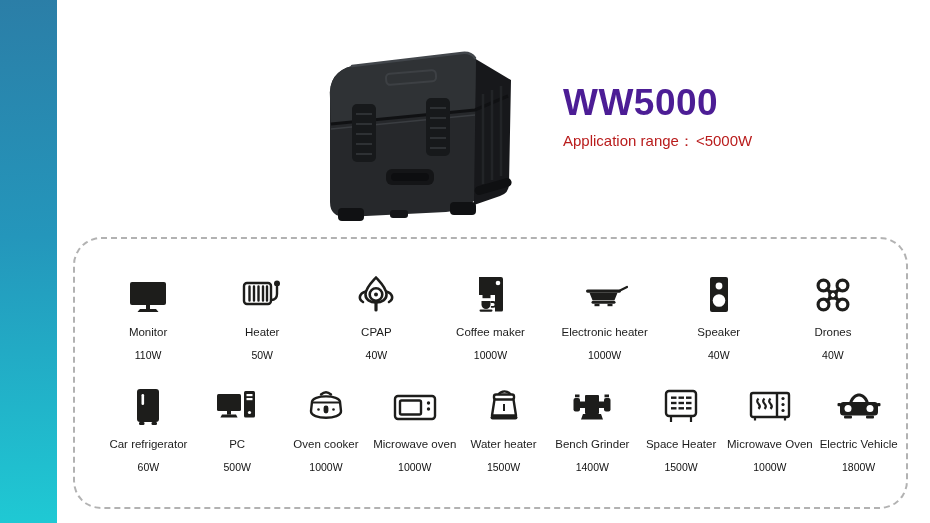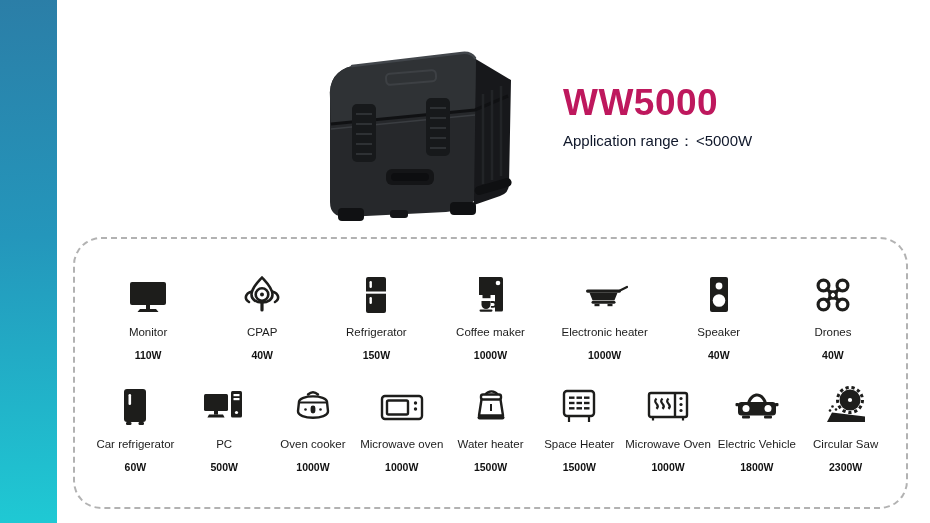--- a/index.html
+++ b/index.html
@@ -7,34 +7,34 @@
     width:930px;height:523px;position:relative;background:#ffffff;
     font-family:"Liberation Sans","DejaVu Sans",sans-serif;overflow:hidden;
   }
   .accent-bar{
     position:absolute;left:0;top:0;width:57px;height:523px;
     background:linear-gradient(178deg,#2b7ea7 0%,#2496bb 45%,#1fc9d4 100%);
   }
   .product-case{position:absolute;left:278px;top:34px;width:252px;height:192px;}
   .product-case svg{display:block;}
   .header{position:absolute;left:563px;top:84px;}
-  .model{font-size:37px;font-weight:bold;color:#be185d;letter-spacing:.5px;line-height:1.05;}
-  .apprange{margin-top:9px;font-size:15px;color:#0f172a;}
+  .model{font-size:37px;font-weight:bold;color:#4c1d95;letter-spacing:.5px;line-height:1.05;}
+  .apprange{margin-top:9px;font-size:15px;color:#b91c1c;}
   .apprange .val{margin-left:2px;}
   .panel{
     position:absolute;left:73px;top:237px;width:835px;height:272px;box-sizing:border-box;
     border:2px dashed #b2b2b2;border-radius:28px;padding:24px 16px 0 16px;
   }
   .row{display:flex;width:100%;}
-  .row2{margin-top:14px;}
+  .row2{margin-top:14px;margin-left:13px;}
   .item{flex:1;display:flex;flex-direction:column;align-items:center;min-width:0;}
   .icn{height:54px;display:flex;align-items:flex-end;justify-content:center;margin-bottom:9px;}
   .icn svg{display:block;}
   .lbl{font-size:11.5px;color:#1c1c1c;white-space:nowrap;line-height:13px;}
-  .wtt{font-size:10.5px;font-weight:bold;color:#111;margin-top:10px;white-space:nowrap;}
+  .wtt{font-size:10.5px;font-weight:normal;color:#111;margin-top:10px;white-space:nowrap;}
 </style>
 </head>
 <body>
 
 <div class="page">
 
   <div class="accent-bar"></div>
 
   <div class="product-case">
     <svg width="252" height="192" viewBox="0 0 252 192">
@@ -93,52 +93,52 @@
             <rect x="4" y="9" width="36" height="23" rx="2"></rect>
             <rect x="20" y="32" width="4" height="4"></rect>
             <path d="M14 36 h16 l2.5 3 h-21 z"></path>
           </g>
             </svg>
         </div>
         <div class="lbl">Monitor</div>
         <div class="wtt">110W</div>
       </div>
 
+      <div class="item">
+        <div class="icn">
+          <svg width="44" height="44" viewBox="0 0 44 44">
+              <g fill="none" stroke="#1d1d1b" stroke-width="2.4" stroke-linecap="round">
+            <rect x="4" y="10" width="27" height="21" rx="3"></rect>
+            <path d="M9.5 13.5 v14 M14 13.5 v14 M18.5 13.5 v14 M23 13.5 v14 M27 13.5 v14"></path>
+            <path d="M31 27 c4 0 6 -2.5 6 -6 v-7"></path>
+            <circle cx="37" cy="10.5" r="3" fill="#1d1d1b" stroke="none"></circle>
+          </g>
+            </svg>
+        </div>
+        <div class="lbl">Heater</div>
+        <div class="wtt">50W</div>
+      </div>
 
       <div class="item">
         <div class="icn">
           <svg width="44" height="44" viewBox="0 0 44 44">
               <g fill="none" stroke="#1d1d1b" stroke-width="2.6" stroke-linecap="round" stroke-linejoin="round">
             <path d="M22 4.5 C18 9 11.5 15 11.5 21.5 c0 5 4.5 8 10.5 8 s10.5 -3 10.5 -8 C32.5 15 26 9 22 4.5 z"></path>
             <circle cx="22" cy="21.5" r="6.3"></circle>
             <circle cx="22" cy="21.5" r="2" fill="#1d1d1b" stroke="none"></circle>
             <path d="M22 28.5 v8.5" stroke-width="3.2"></path>
             <path d="M11.8 18.5 C5 20.5 4 26 9 29"></path>
             <path d="M32.2 18.5 C39 20.5 40 26 35 29"></path>
           </g>
             </svg>
         </div>
         <div class="lbl">CPAP</div>
         <div class="wtt">40W</div>
       </div>
 
-      <div class="item">
-        <div class="icn">
-          <svg width="44" height="44" viewBox="0 0 44 44">
-              <g fill="#1d1d1b">
-            <rect x="12" y="4" width="20" height="36" rx="2"></rect>
-            <rect x="12" y="18.5" width="20" height="2.2" fill="#fff"></rect>
-            <rect x="15.5" y="8" width="2.4" height="7" rx="1.2" fill="#fff"></rect>
-            <rect x="15.5" y="24" width="2.4" height="7" rx="1.2" fill="#fff"></rect>
-          </g>
-            </svg>
-        </div>
-        <div class="lbl">Refrigerator</div>
-        <div class="wtt">150W</div>
-      </div>
 
 
       <div class="item">
         <div class="icn">
           <svg width="44" height="44" viewBox="0 0 44 44">
               <g fill="#1d1d1b">
             <path d="M11 4 h22 a2 2 0 0 1 2 2 v31 a1.5 1.5 0 0 1 -1.5 1.5 H27 V22 H11 Z"></path>
             <circle cx="30" cy="10" r="2.3" fill="#fff"></circle>
             <rect x="14.5" y="22" width="8" height="3.2"></rect>
             <path d="M13.5 28 h9 v3.5 a4.5 4.5 0 0 1 -9 0 z"></path>
@@ -277,20 +277,38 @@
             <path d="M22 19 v7" stroke-width="2"></path>
             <rect x="8.5" y="30.5" width="27" height="4" rx="2" fill="#1d1d1b" stroke="none"></rect>
           </g>
             </svg>
         </div>
         <div class="lbl">Water heater</div>
         <div class="wtt">1500W</div>
       </div>
 
 
+      <div class="item">
+        <div class="icn">
+          <svg width="46" height="44" viewBox="0 0 46 44">
+              <g fill="#1d1d1b">
+            <rect x="6" y="9.5" width="4.5" height="2.8"></rect>
+            <rect x="35.5" y="9.5" width="4.5" height="2.8"></rect>
+            <rect x="16" y="10" width="14" height="19" rx="1"></rect>
+            <rect x="4.5" y="13" width="6.5" height="13.5" rx="2"></rect>
+            <rect x="35" y="13" width="6.5" height="13.5" rx="2"></rect>
+            <rect x="11" y="16.5" width="5" height="6.5"></rect>
+            <rect x="30" y="16.5" width="5" height="6.5"></rect>
+            <path d="M14 29 h18 l2 5.5 H12 z"></path>
+          </g>
+            </svg>
+        </div>
+        <div class="lbl">Bench Grinder</div>
+        <div class="wtt">1400W</div>
+      </div>
 
       <div class="item">
         <div class="icn">
           <svg width="44" height="44" viewBox="0 0 44 44">
               <g fill="none" stroke="#1d1d1b" stroke-width="2.4">
             <rect x="7" y="6" width="30" height="25" rx="3"></rect>
             <g fill="#1d1d1b" stroke="none">
               <rect x="12" y="11.5" width="5.5" height="2.4"></rect>
                   <rect x="19.5" y="11.5" width="5.5" height="2.4"></rect>
                   <rect x="27" y="11.5" width="5.5" height="2.4"></rect>
@@ -342,33 +360,16 @@
             <circle cx="34" cy="23.5" r="3.5" fill="#fff"></circle>
             <rect x="8" y="30.5" width="8" height="3" rx="1"></rect>
             <rect x="30" y="30.5" width="8" height="3" rx="1"></rect>
           </g>
             </svg>
         </div>
         <div class="lbl">Electric Vehicle</div>
         <div class="wtt">1800W</div>
       </div>
 
-      <div class="item">
-        <div class="icn">
-          <svg width="46" height="44" viewBox="0 0 46 44">
-              <g fill="#1d1d1b">
-            <circle cx="27" cy="15" r="12.5" fill="none" stroke="#1d1d1b" stroke-width="3" stroke-dasharray="3.2 2.8"></circle>
-            <circle cx="27" cy="15" r="10.5"></circle>
-            <circle cx="27" cy="15" r="2.1" fill="#fff"></circle>
-            <path d="M4 37 h38 v-5.5 L9 27.5 z"></path>
-            <circle cx="9.5" cy="21.5" r="1.3"></circle>
-            <circle cx="13" cy="24.5" r="1.3"></circle>
-            <circle cx="7" cy="25.5" r="1.3"></circle>
-          </g>
-            </svg>
-        </div>
-        <div class="lbl">Circular Saw</div>
-        <div class="wtt">2300W</div>
-      </div>
 
     </div>
   </div>
 </div>
 
 </body></html>

